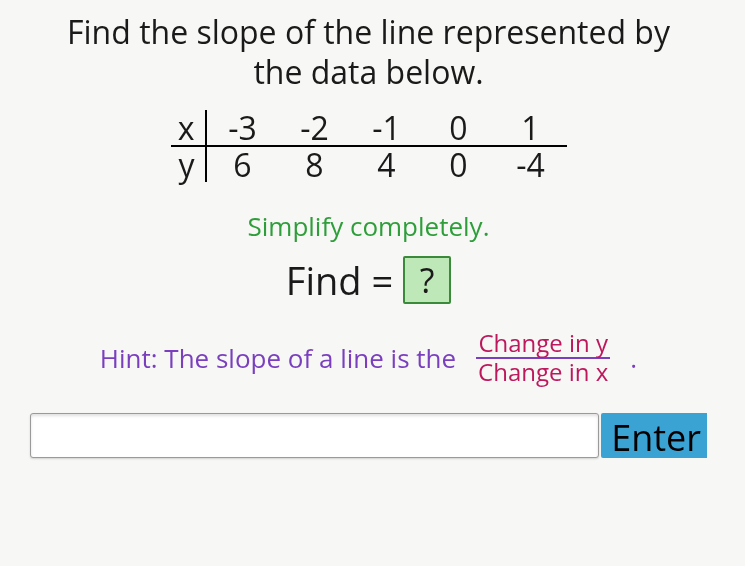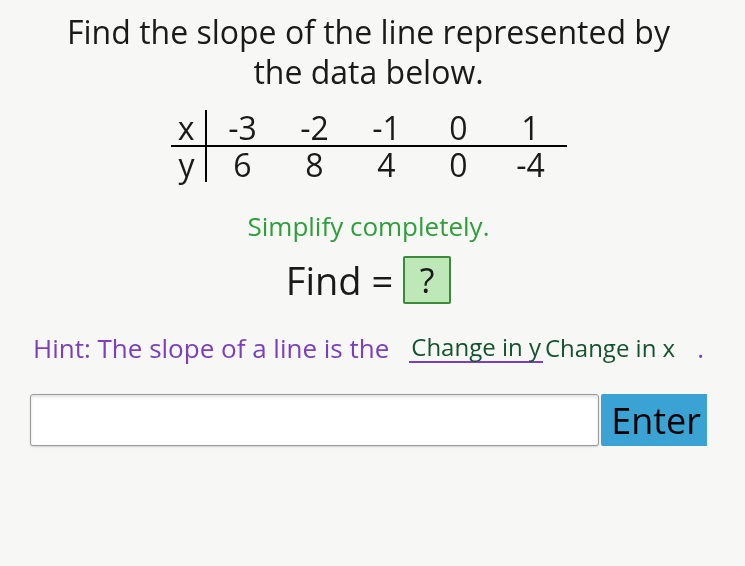--- a/index.html
+++ b/index.html
@@ -82,38 +82,38 @@
     font-size: 26px;
     display: flex;
     justify-content: center;
     align-items: center;
     gap: 20px;
     margin-bottom: 28px;
     flex-wrap: nowrap;
   }
   .fraction {
     display: inline-flex;
-    flex-direction: row;
+    flex-direction: column;
     align-items: center;
     font-size: 24px;
     line-height: 1.1;
-    color: #14532d;
+    color: #be185d;
   }
   .fraction .top {
     border-bottom: 2px solid #7a3fbf;
     padding: 0 2px;
   }
   .fraction .bot {
     padding: 0 2px;
   }
   .input-row {
     display: flex;
     align-items: stretch;
     margin: 0 10px;
-    height: 52px;
+    height: 45px;
   }
   .answer-input {
     flex: 1;
     border: 1px solid #9a9a9a;
     border-radius: 3px;
     background: #fff;
     font-size: 28px;
     padding: 6px 12px;
     box-shadow: inset 0 2px 3px rgba(0,0,0,0.12), 0 1px 2px rgba(0,0,0,0.15);
     outline: none;

